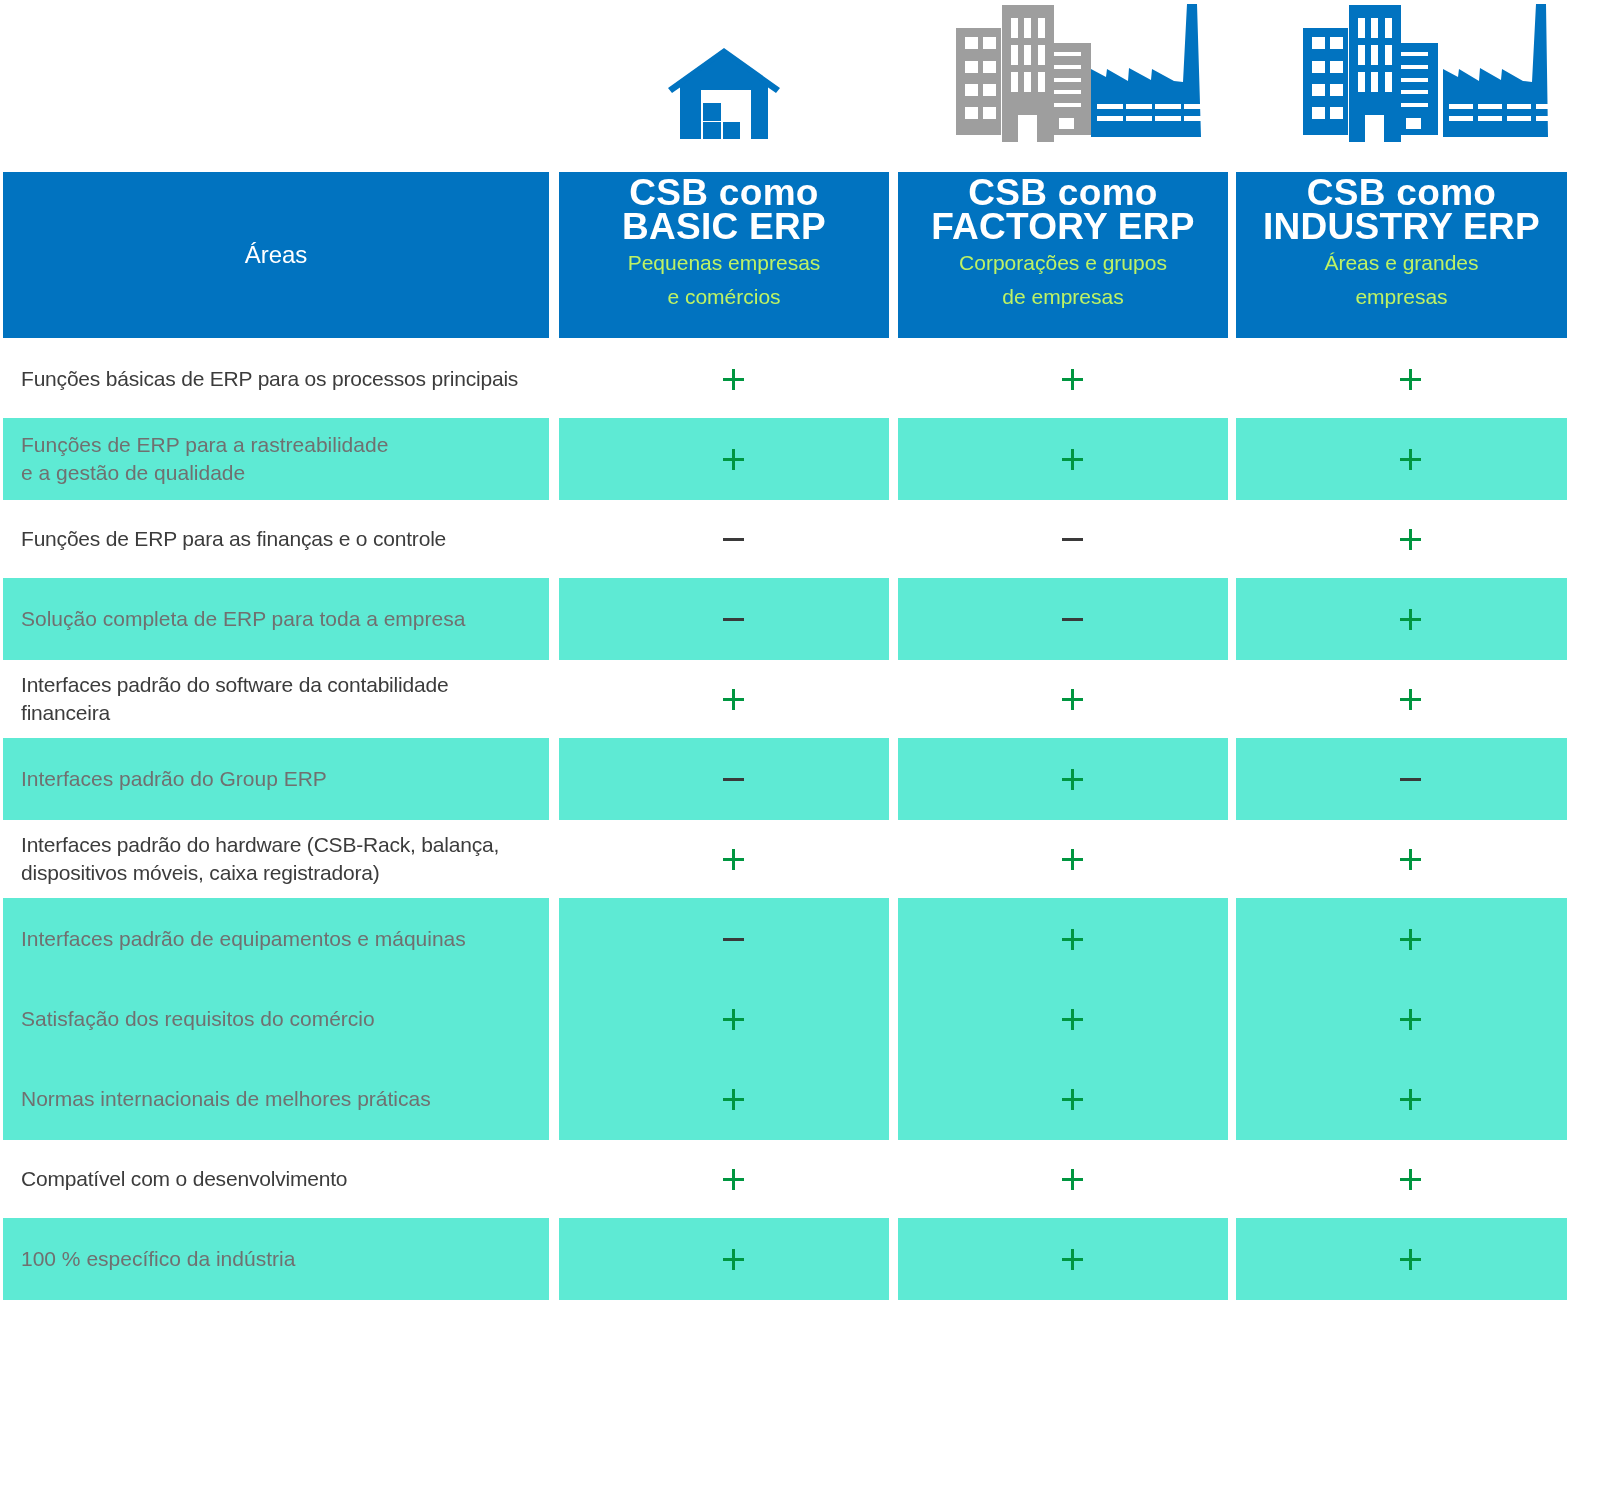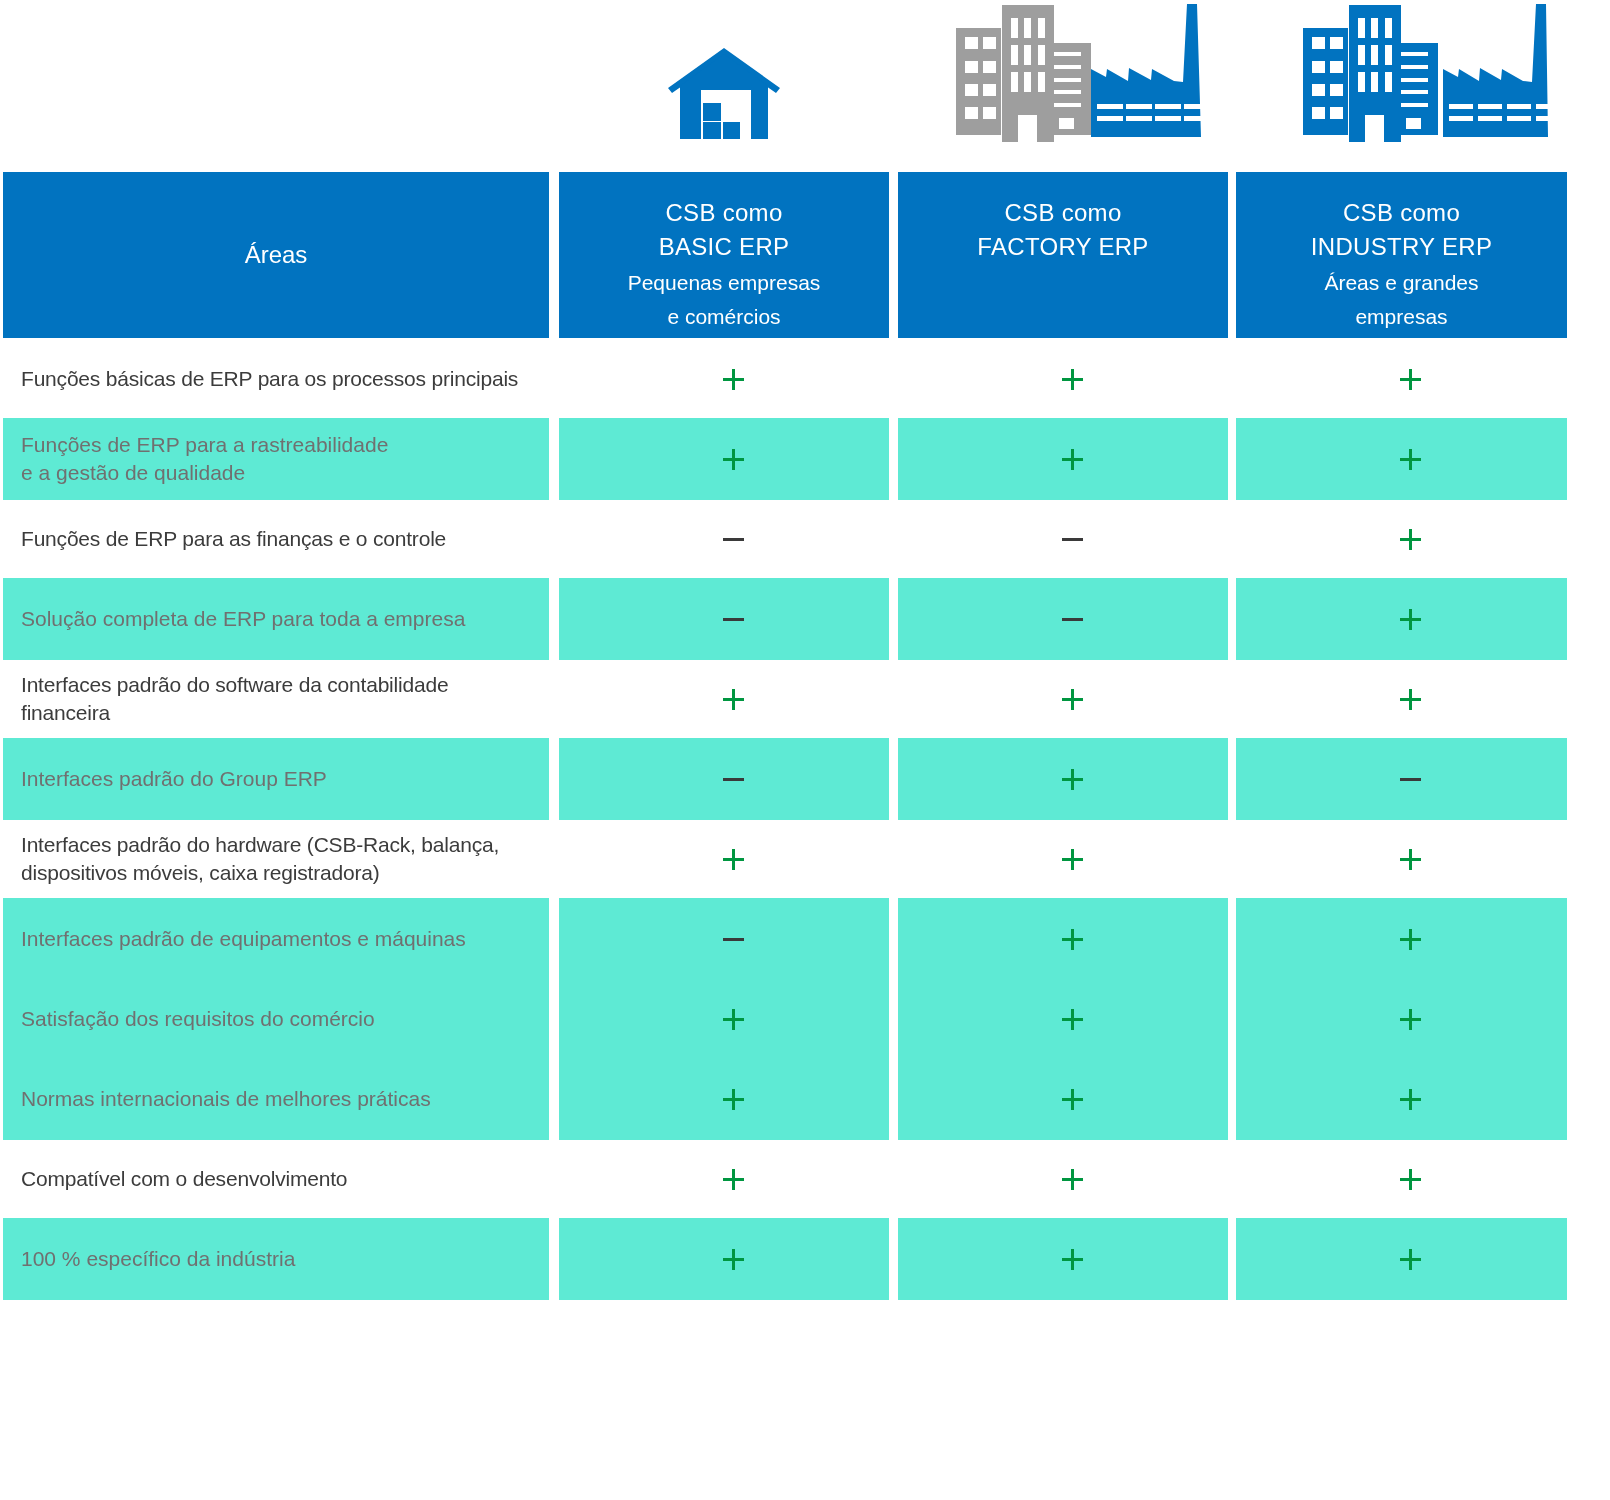--- a/index.html
+++ b/index.html
@@ -6,22 +6,22 @@
   body { width: 1610px; height: 1500px; position: relative; font-family: "Liberation Sans", "DejaVu Sans", sans-serif; overflow: hidden; }
 
   .icons { position: absolute; left: 0; top: 0; width: 1610px; height: 170px; }
   .icon { position: absolute; }
   .icon svg { display: block; }
 
   .table { position: absolute; left: 3px; top: 172px; width: 1564px; }
   .hdr-row { position: relative; height: 166px; }
   .hdr { position: absolute; top: 0; height: 166px; background: #0173C0; color: #ffffff; text-align: center; box-sizing: border-box; }
   .hdr.areas { display: flex; align-items: center; justify-content: center; font-size: 24px; font-weight: 300; }
-  .hdr .t1 { font-size: 24px; line-height: 34px; padding-top: 24px; letter-spacing: 0.3px; }
-  .hdr .t2 { font-size: 21px; line-height: 34px; margin-top: 2px; color: #ffffff; }
+  .hdr .t1 { font-size: 37px; line-height: 34px; padding-top: 4px; letter-spacing: 0.3px; font-weight: bold; }
+  .hdr .t2 { font-size: 21px; line-height: 34px; margin-top: 2px; color: #bef264; }
 
   .row { position: relative; height: 80px; }
   .cell { position: absolute; top: 0; height: 82px; box-sizing: border-box; }
   .row.alt .cell { background: #5eead4; }
   .label { display: flex; align-items: center; padding-left: 18px; font-size: 21px; line-height: 28px; }
   .row .label { color: #3c3c3c; }
   .row.alt .label { color: #707070; font-weight: 300; }
   .row:not(.alt) .label { letter-spacing: -0.2px; }
   .mark { display: flex; align-items: center; justify-content: center; }
   .mark span { display: block; }
@@ -161,20 +161,21 @@
 
 <div class="table">
   <div class="hdr-row">
     <div class="hdr areas c0">Áreas</div>
     <div class="hdr c1">
       <div class="t1"><span>CSB como</span><br><span>BASIC ERP</span></div>
       <div class="t2"><span>Pequenas empresas</span><br><span>e comércios</span></div>
     </div>
     <div class="hdr c2">
       <div class="t1"><span>CSB como</span><br><span>FACTORY ERP</span></div>
+      <div class="t2"><span>Corporações e grupos</span><br><span>de empresas</span></div>
     </div>
     <div class="hdr c3">
       <div class="t1"><span>CSB como</span><br><span>INDUSTRY ERP</span></div>
       <div class="t2"><span>Áreas e grandes</span><br><span>empresas</span></div>
     </div>
   </div>
 
   <div id="rows">
       <div class="row">
         <div class="cell label c0">

